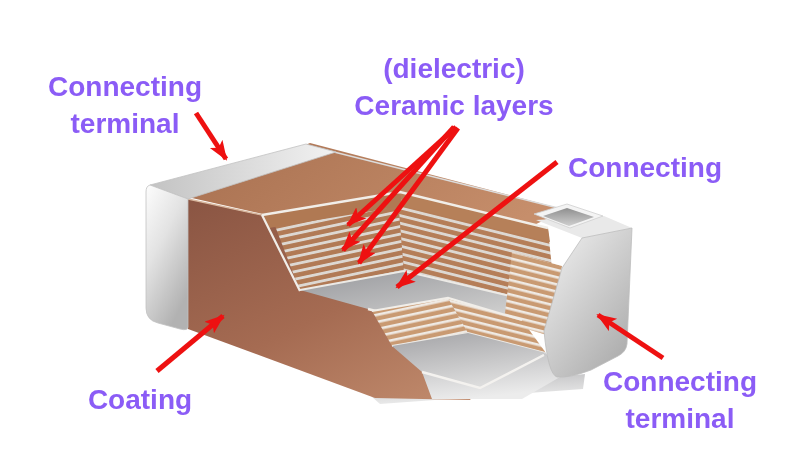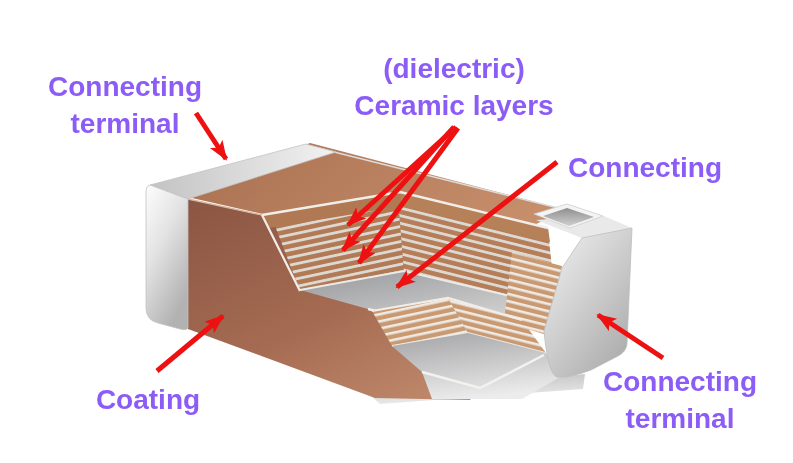--- a/index.html
+++ b/index.html
@@ -143,21 +143,21 @@
 
   <div class="lbl" style="left:454px;top:50px;">
     <span>(dielectric)</span>
     <span>Ceramic layers</span>
   </div>
 
   <div class="lbl" style="left:645px;top:149px;">
     <span>Connecting</span>
   </div>
 
-  <div class="lbl" style="left:148px;top:381px;">
+  <div class="lbl" style="left:140px;top:381px;">
     <span>Coating</span>
   </div>
 
   <div class="lbl" style="left:680px;top:363px;">
     <span>Connecting</span>
     <span>terminal</span>
   </div>
 
 </div>
 

